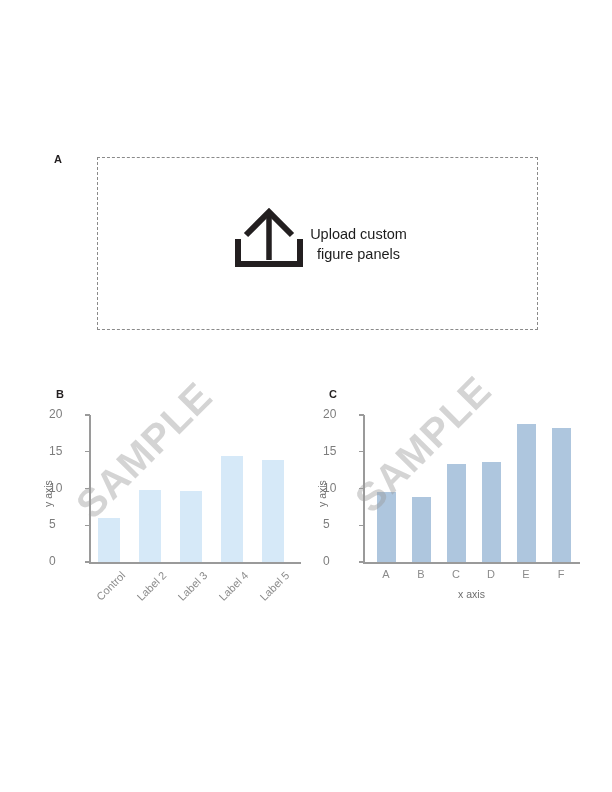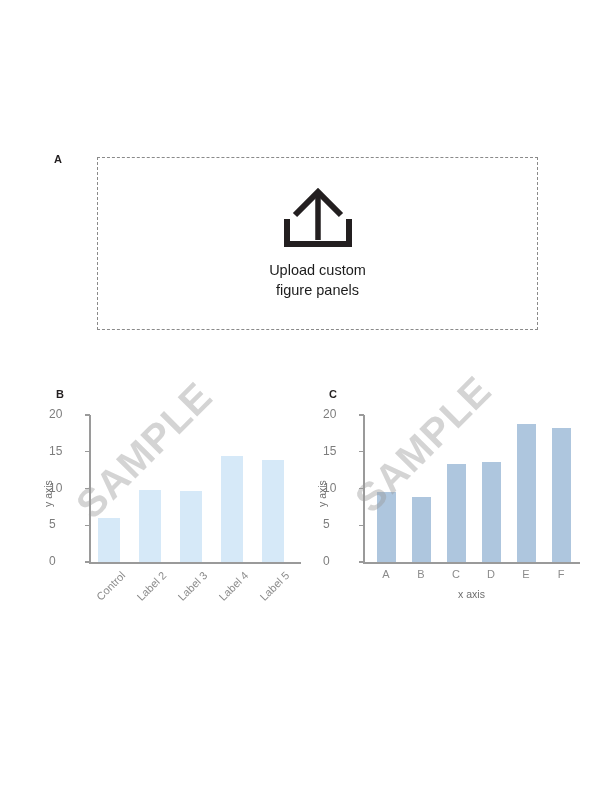--- a/index.html
+++ b/index.html
@@ -46,21 +46,20 @@
     border: 1px dashed #8a8a8a;
     box-sizing: border-box;
     background: transparent;
   }
   .dropzone-inner {
     position: absolute;
     left: 0; top: 0;
     width: 100%;
     height: 100%;
     display: flex;
-    flex-direction: column;
     align-items: center;
     justify-content: center;
   }
   .upload-icon {
     width: 82px;
     height: 62px;
     display: block;
     margin-bottom: 10px;
   }
   .dropzone-text {

